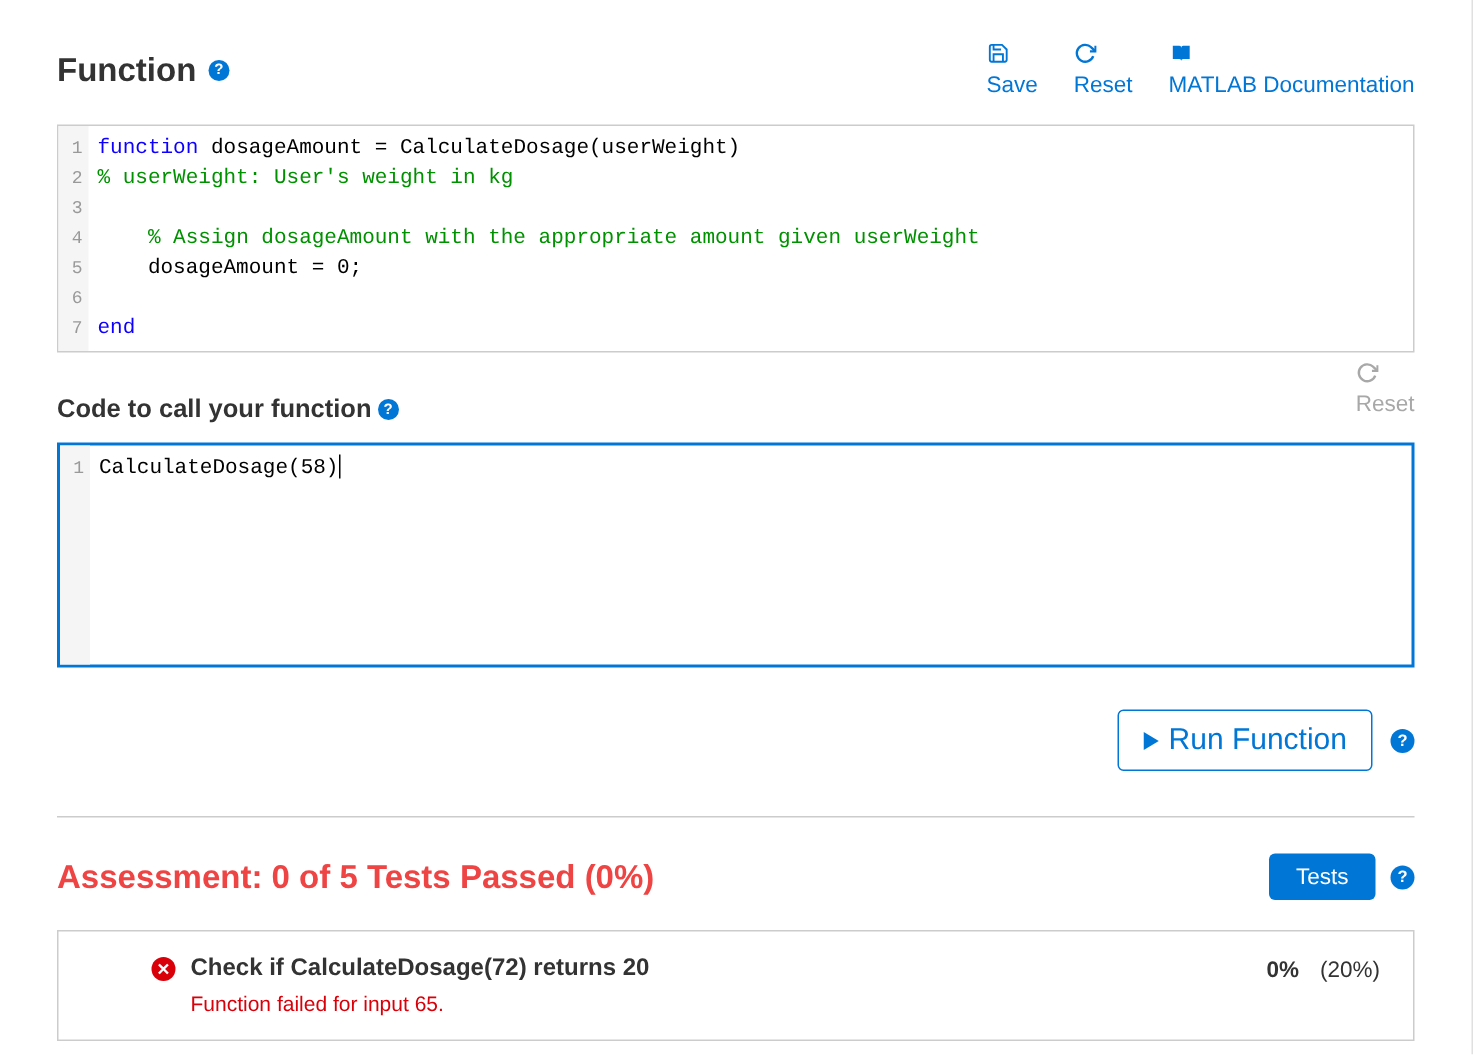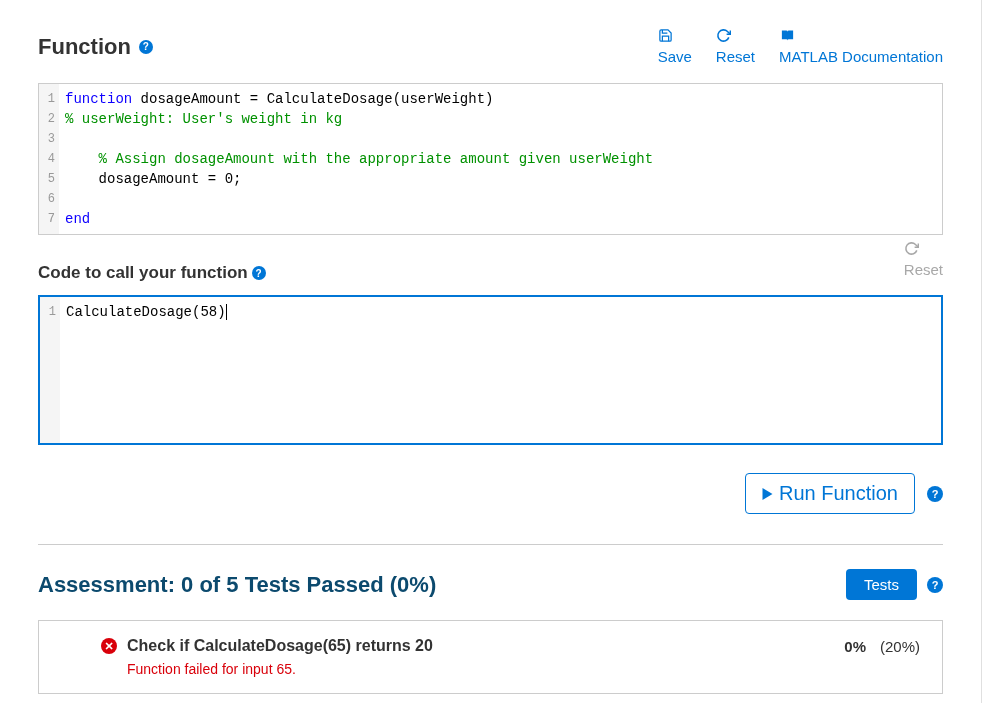--- a/index.html
+++ b/index.html
@@ -113,21 +113,21 @@
   background: #fff;
 }
 hr.divider { border: none; border-top: 1px solid #ccc; margin: 0; }
 .assessment-row { 
   display: flex; 
   justify-content: space-between; 
   align-items: center; 
   margin-top: 24px;
   margin-bottom: 20px;
 }
-.assessment-title { color: #0c4a6e; font-size: 22px; font-weight: bold; }
+.assessment-title { color: #ef4444; font-size: 22px; font-weight: bold; }
 .submit-btn { 
   background: #0076d6; 
   color: #fff; 
   padding: 7px 18px; 
   border-radius: 4px; 
   font-size: 15px; 
   cursor: pointer; 
   border: none;
 }
 .submit-group { display: flex; align-items: center; gap: 10px; }
@@ -244,21 +244,21 @@
       <button class="submit-btn">Tests</button>
       <span class="help-icon help-icon-outer">?</span>
     </div>
   </div>
 
   <div class="test-box">
     <div class="test-indent">
       <div class="test-header">
         <div class="test-left">
           <span class="fail-icon">✕</span>
-          <span class="test-name">Check if CalculateDosage(65) returns 20</span>
+          <span class="test-name">Check if CalculateDosage(72) returns 20</span>
         </div>
         <div class="test-scores">
           <span class="sc0">0%</span>
           <span>(20%)</span>
         </div>
       </div>
       <div class="test-msg">Function failed for input 65.</div>
     </div>
   </div>
 

